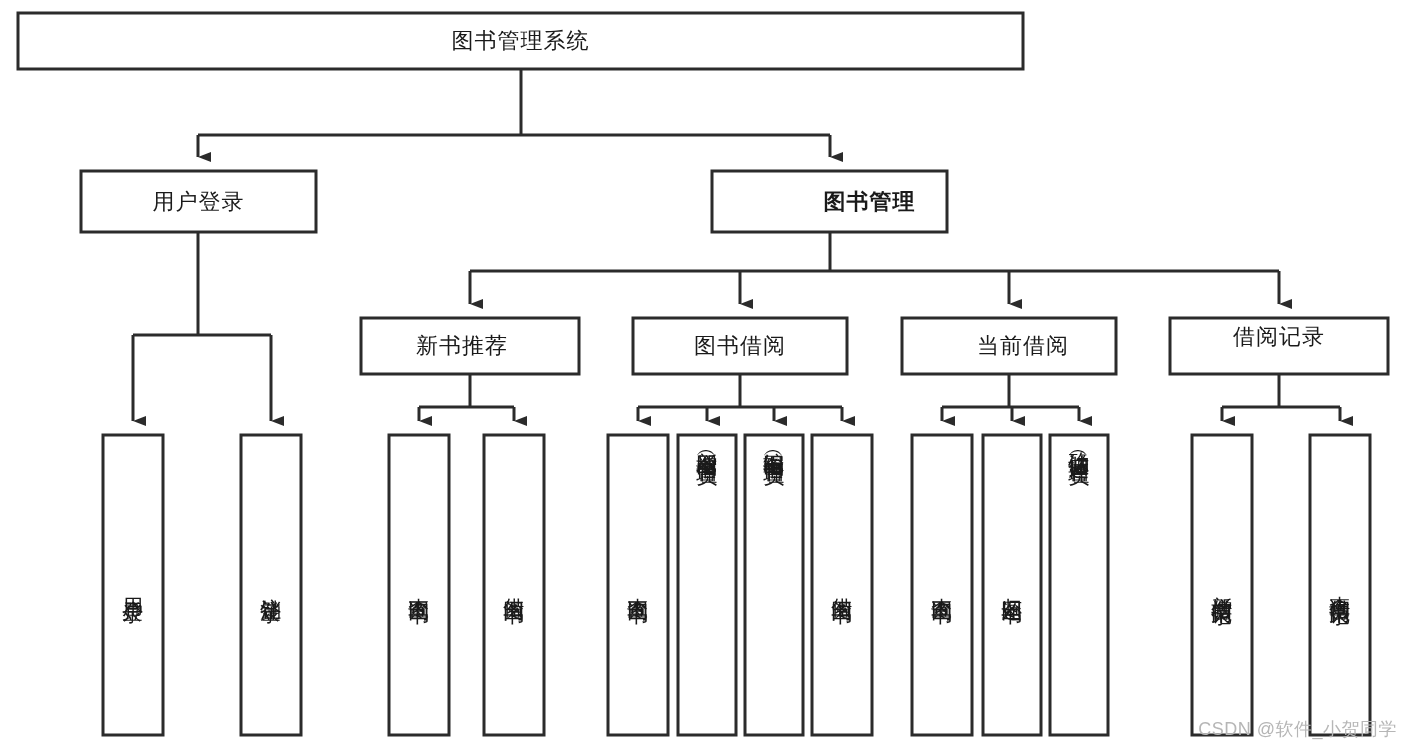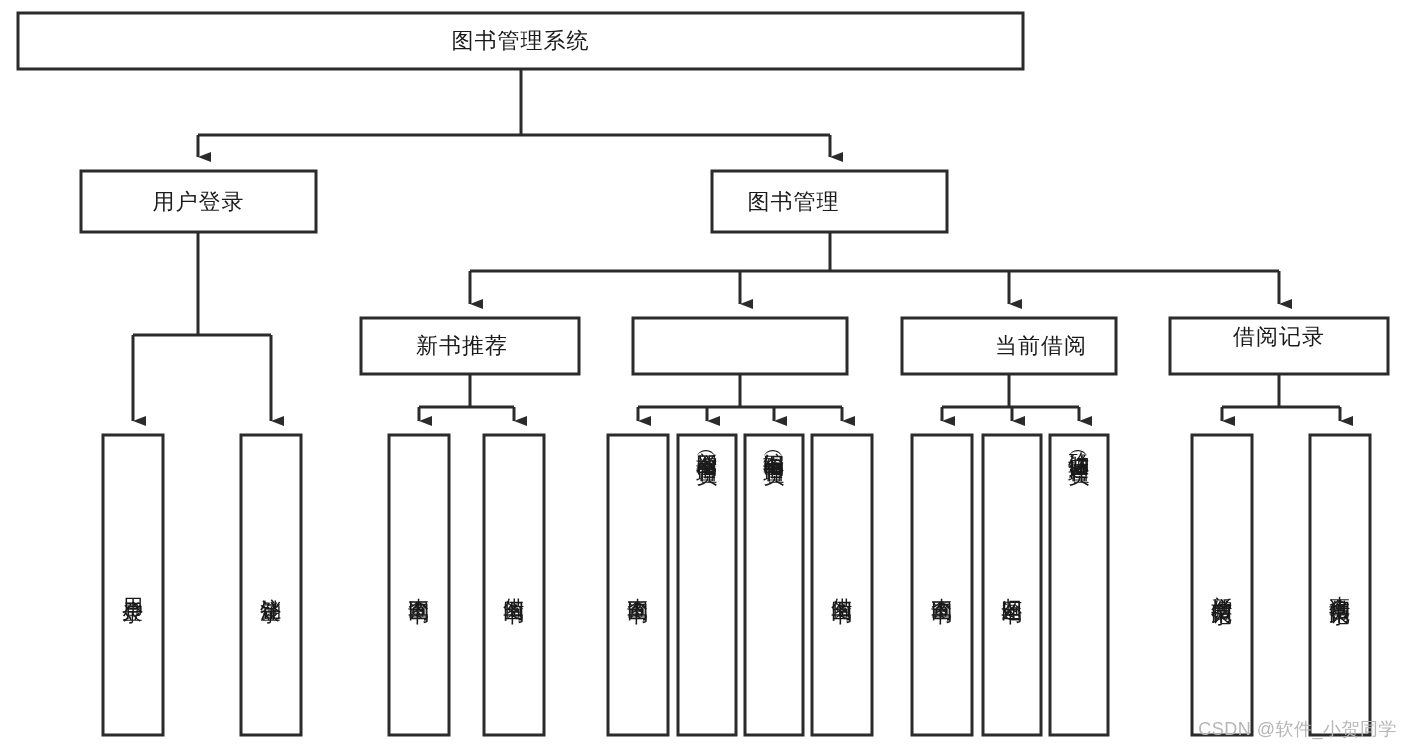--- a/index.html
+++ b/index.html
@@ -170,30 +170,33 @@
   </svg>
 
   <div class="horiz-text-wrap" style="left:18px; top:13px; width:1005px; height:56px;">
     <span class="horiz-text">图书管理系统</span>
   </div>
 
   <div class="horiz-text-wrap" style="left:81px; top:171px; width:235px; height:61px;">
     <span class="horiz-text">用户登录</span>
   </div>
 
-  <div class="horiz-text-wrap" style="left:676px; top:171px; width:235px; height:61px;">
+  <div class="horiz-text-wrap" style="left:752px; top:171px; width:235px; height:61px;font-weight:bold;">
     <span class="horiz-text">图书管理</span>
   </div>
 
   <div class="horiz-text-wrap" style="left:361px; top:318px; width:202px; height:56px;">
     <span class="horiz-text">新书推荐</span>
   </div>
 
-
-  <div class="horiz-text-wrap" style="left:902px; top:318px; width:242px; height:56px;margin-left:18px;">
+  <div class="horiz-text-wrap" style="left:633px; top:318px; width:214px; height:56px;">
+    <span class="horiz-text">图书借阅</span>
+  </div>
+
+  <div class="horiz-text-wrap" style="left:902px; top:318px; width:242px; height:56px;">
     <span class="horiz-text">当前借阅</span>
   </div>
 
   <div class="horiz-text-wrap" style="left:1170px; top:318px; width:218px; height:38px;">
     <span class="horiz-text">借阅记录</span>
   </div>
 
   <div class="vert-text-wrap" style="left:103px; top:435px; width:60px; height:300px;">
     <span class="vert-text">用户登录</span>
   </div>

